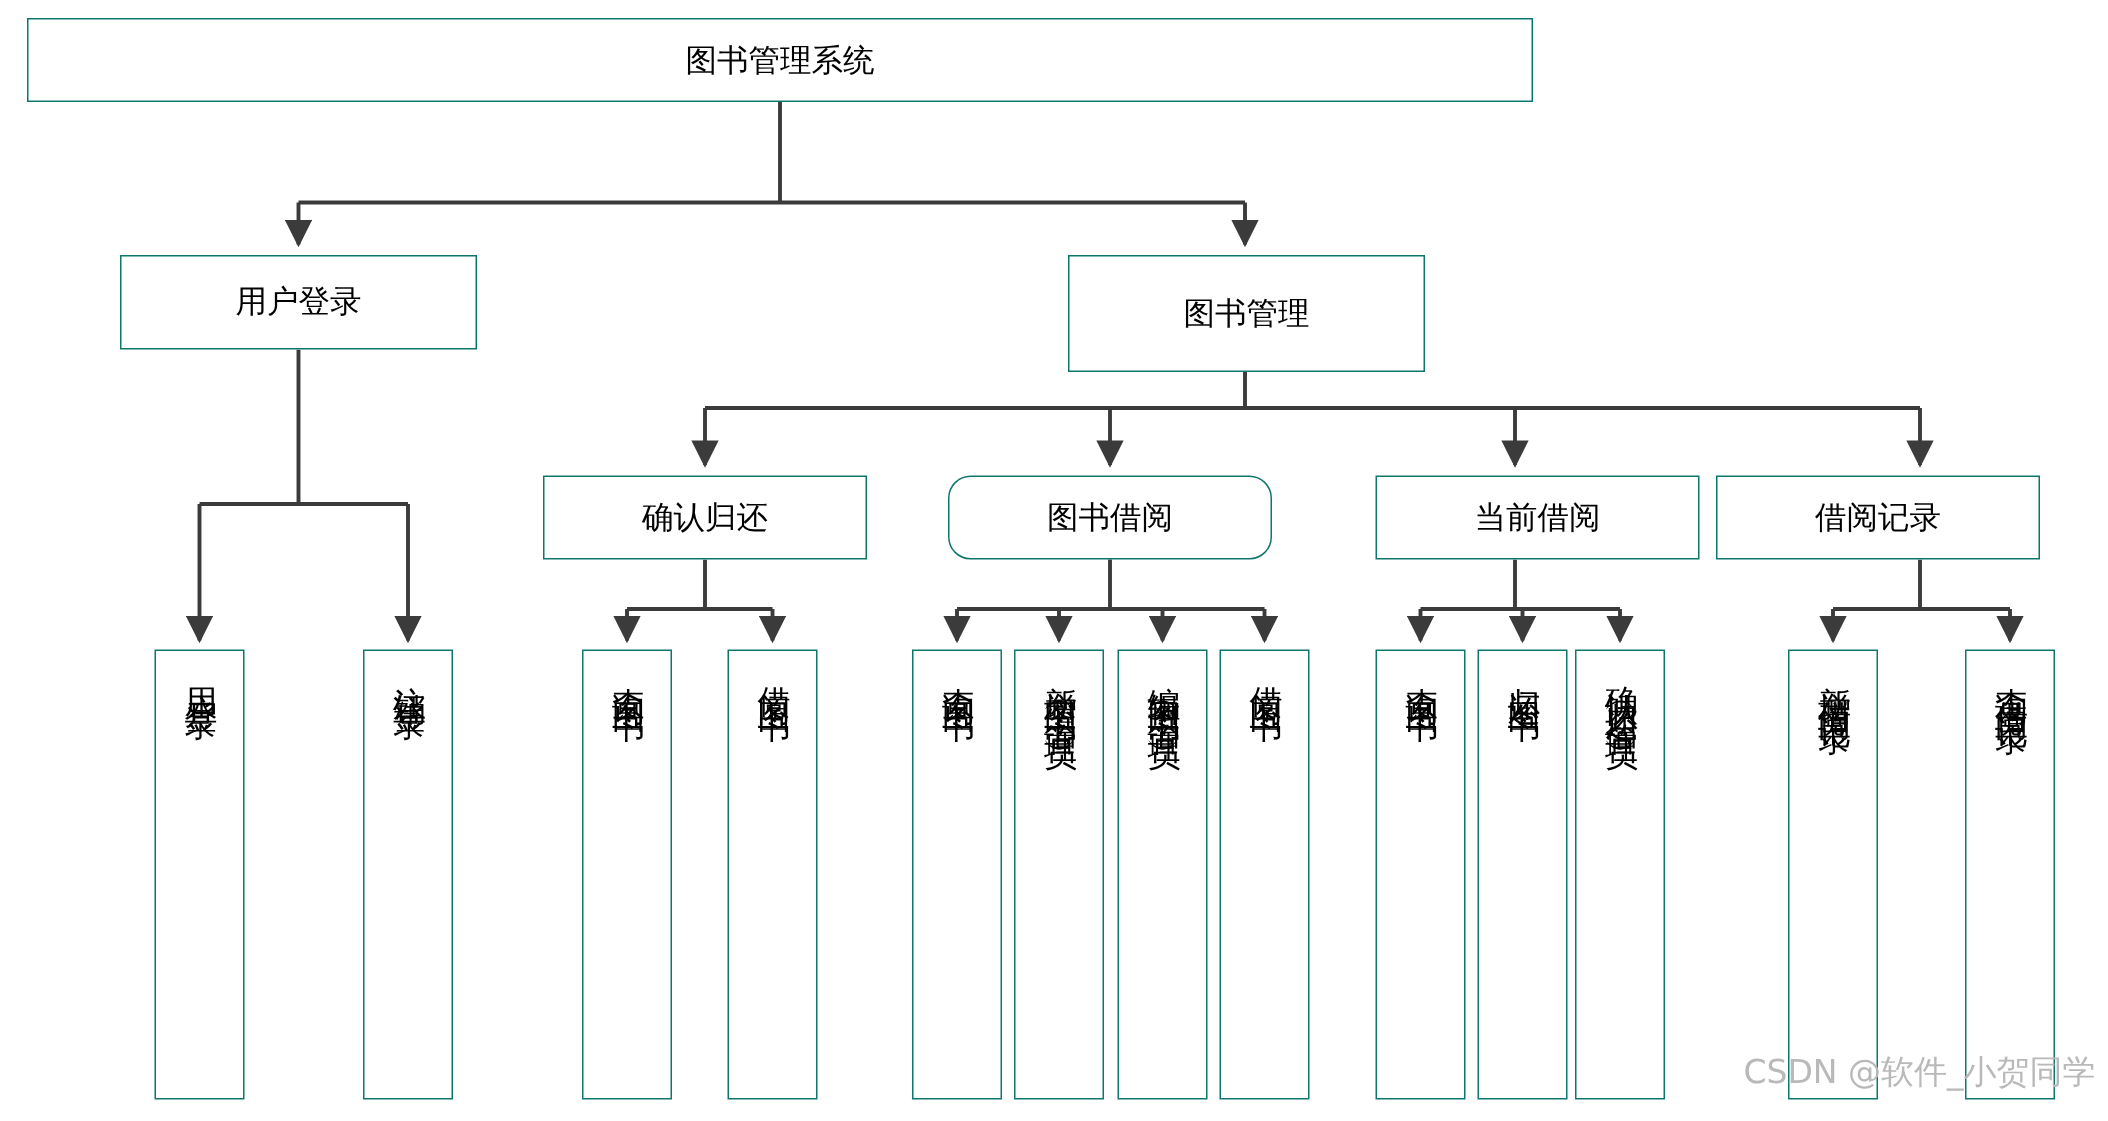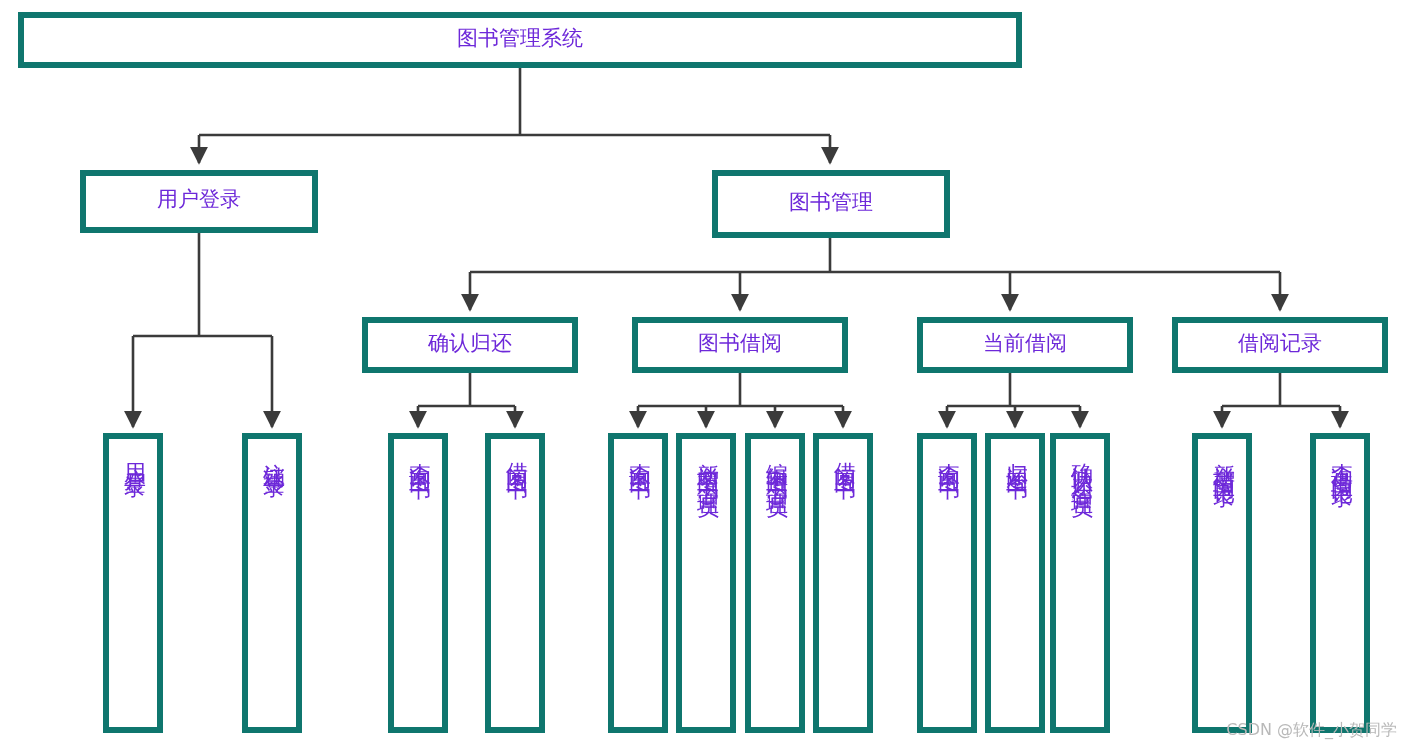--- a/index.html
+++ b/index.html
@@ -13,26 +13,25 @@
     width:1405px;
     height:747px;
     background:#ffffff;
     overflow:hidden;
   }
   
   .node{
     position:absolute;
     box-sizing:border-box;
     background:#ffffff;
-    border:6px solid #0f766e;
+    border:1px solid #0f766e;
     display:flex;
     align-items:center;
     justify-content:center;
-    color:#6d28d9;
-    font-family:Liberation Mono, monospace;
+    color:#000000;
   }
   .node .label{
     display:block;
     text-align:center;
     line-height:1.15;
     white-space:nowrap;
   }
   
   .node.root{ }
   .node.root .label{ font-size:23px; }
@@ -56,22 +55,22 @@
   #wires{
     position:absolute;
     left:0; top:0;
     width:1405px; height:747px;
     pointer-events:none;
   }
   
   #watermark{
     position:absolute;
     right:8px;
-    bottom:6px;
-    font-size:16px;
+    bottom:17px;
+    font-size:22px;
     color:#b9b9b9;
     white-space:nowrap;
     user-select:none;
   }
 </style>
 </head>
 <body>
 
 <div id="canvas">
 
@@ -129,37 +128,37 @@
   </svg>
 
   <div class="node root h" style="left:18px; top:12px; width:1004px; height:56px;">
     <span class="label">图书管理系统</span>
   </div>
 
   <div class="node h" style="left:80px; top:170px; width:238px; height:63px;">
     <span class="label">用户登录</span>
   </div>
 
-  <div class="node h" style="left:712px; top:170px; width:238px; height:68px;">
+  <div class="node h" style="left:712px; top:170px; width:238px; height:78px;">
     <span class="label">图书管理</span>
   </div>
 
   <div class="node h" style="left:362px; top:317px; width:216px; height:56px;">
     <span class="label">确认归还</span>
   </div>
 
-  <div class="node h" style="left:632px; top:317px; width:216px; height:56px;">
+  <div class="node h" style="left:632px; top:317px; width:216px; height:56px;border-radius:15px;">
     <span class="label">图书借阅</span>
   </div>
 
   <div class="node h" style="left:917px; top:317px; width:216px; height:56px;">
     <span class="label">当前借阅</span>
   </div>
 
-  <div class="node h" style="left:1172px; top:317px; width:216px; height:56px;">
+  <div class="node h" style="left:1144px; top:317px; width:216px; height:56px;">
     <span class="label">借阅记录</span>
   </div>
 
   <div class="node leaf" style="left:103px; top:433px; width:60px; height:300px;">
     <span class="label">用户登录</span>
   </div>
 
   <div class="node leaf" style="left:242px; top:433px; width:60px; height:300px;">
     <span class="label">注销登录</span>
   </div>

